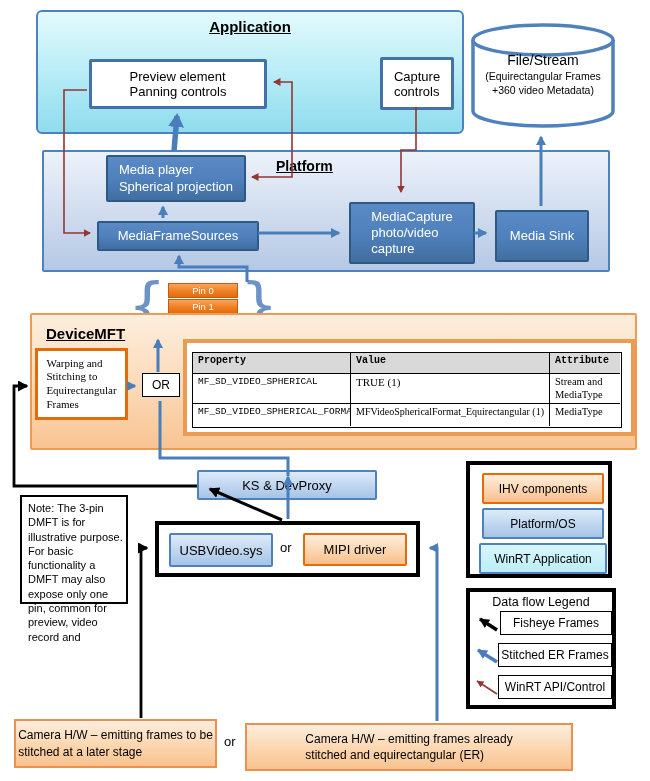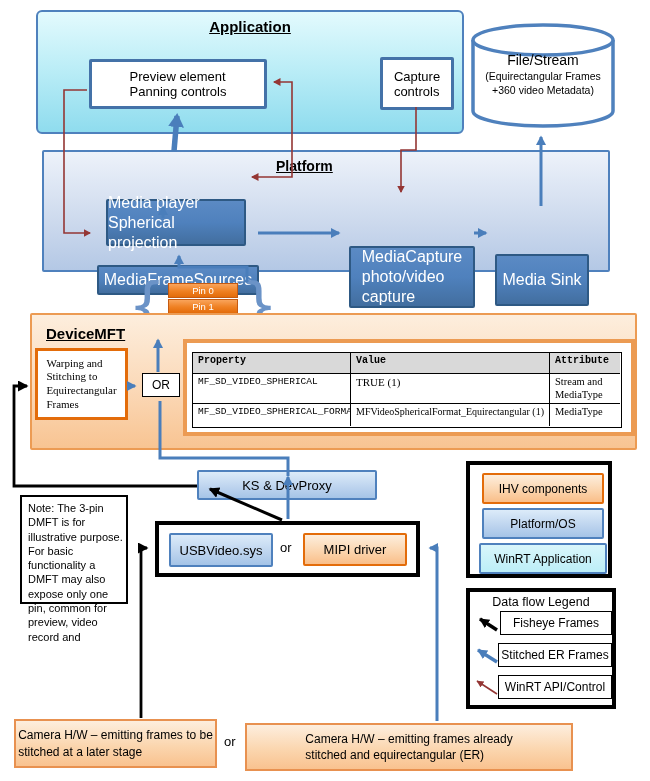--- a/index.html
+++ b/index.html
@@ -20,21 +20,21 @@
   .dmft-box { left:30px; top:313px; width:607px; height:137px;
     background:linear-gradient(180deg,#fdeedd 0%,#fbd9b8 55%,#f8c492 100%);
     border:2px solid #ec9b53; border-radius:2px; }
 
   
   .white-blue { background:#fff; border:3px solid #4472a8; border-radius:2px; }
   .white-orange { background:#fff; border:3px solid #e36c0a; }
 
   
   .dkblue { background:linear-gradient(180deg,#5b8ac4 0%,#4f81bd 50%,#426e9f 100%);
-    border:2px solid #2e5984; color:#fff; font-size:16px; line-height:1.25; border-radius:2px;margin-top:44px; }
+    border:2px solid #2e5984; color:#fff; font-size:13px; line-height:1.25; border-radius:2px; }
 
   
   .pin { left:168px; width:70px; height:15px;
     background:linear-gradient(180deg,#f9a45b 0%,#ef8022 55%,#e36c0a 100%);
     border:1px solid #c55a11; color:#fff; font-size:9.5px; }
   .brace { color:#6b93c7; font-size:60px; font-weight:400; line-height:58px;
     font-family:"DejaVu Sans", sans-serif; }
 
   
   .tbl-panel { left:183px; top:339px; width:452px; height:97px; background:#fff;

